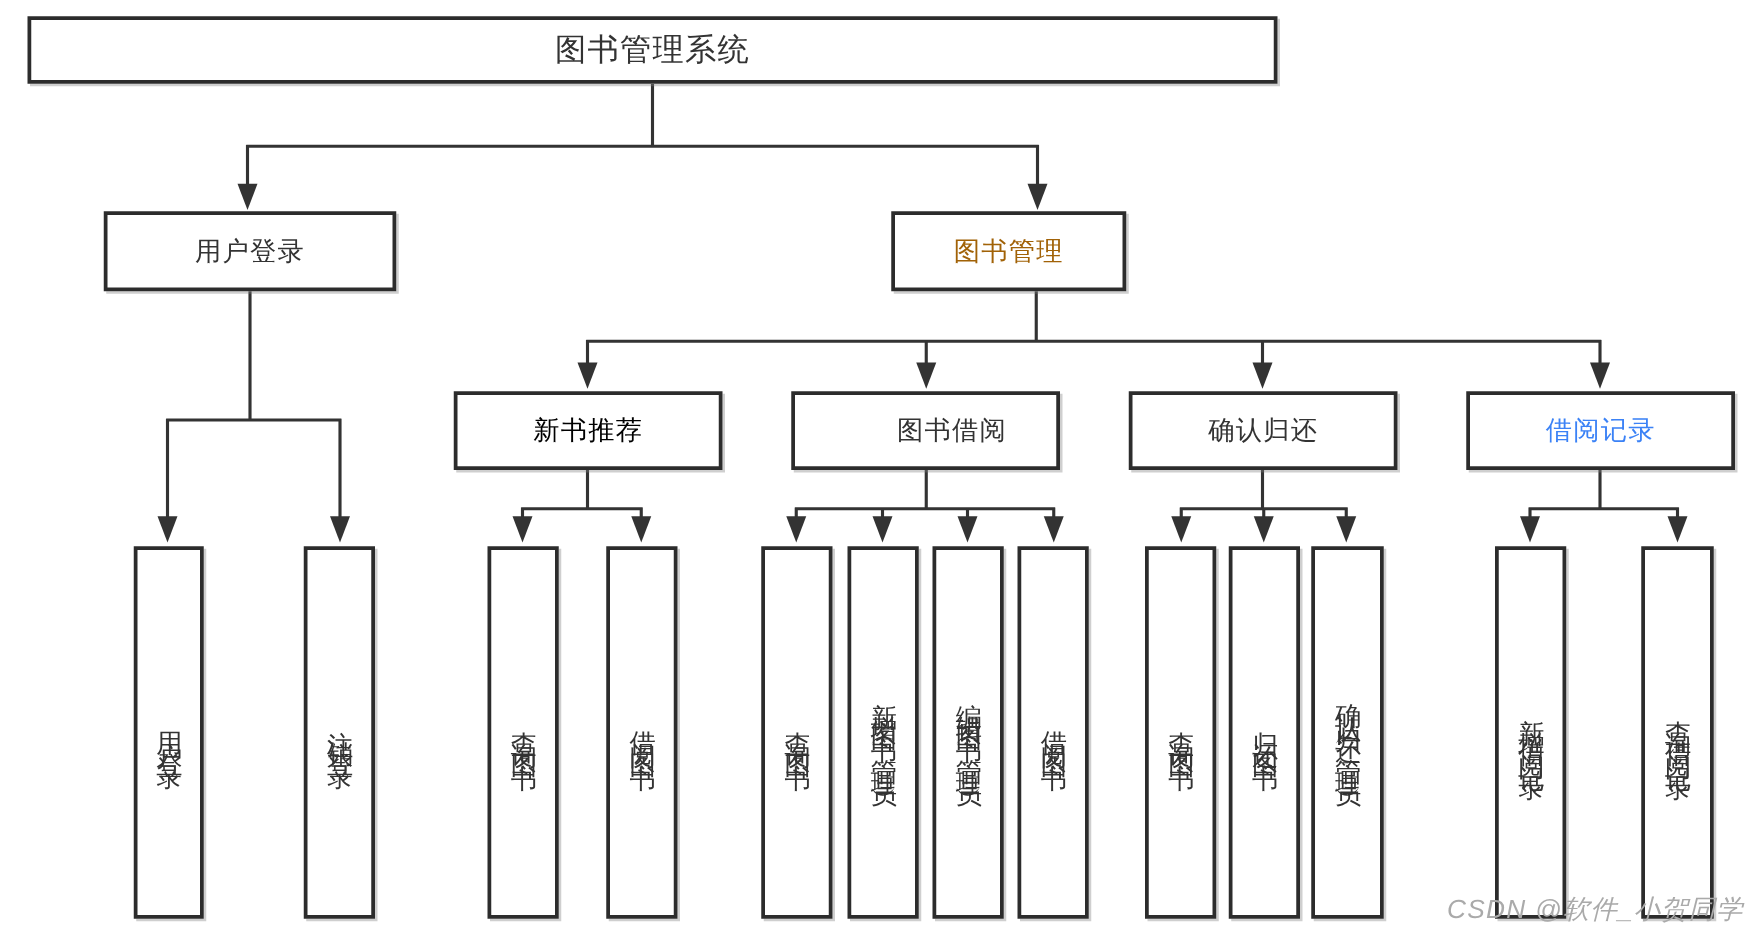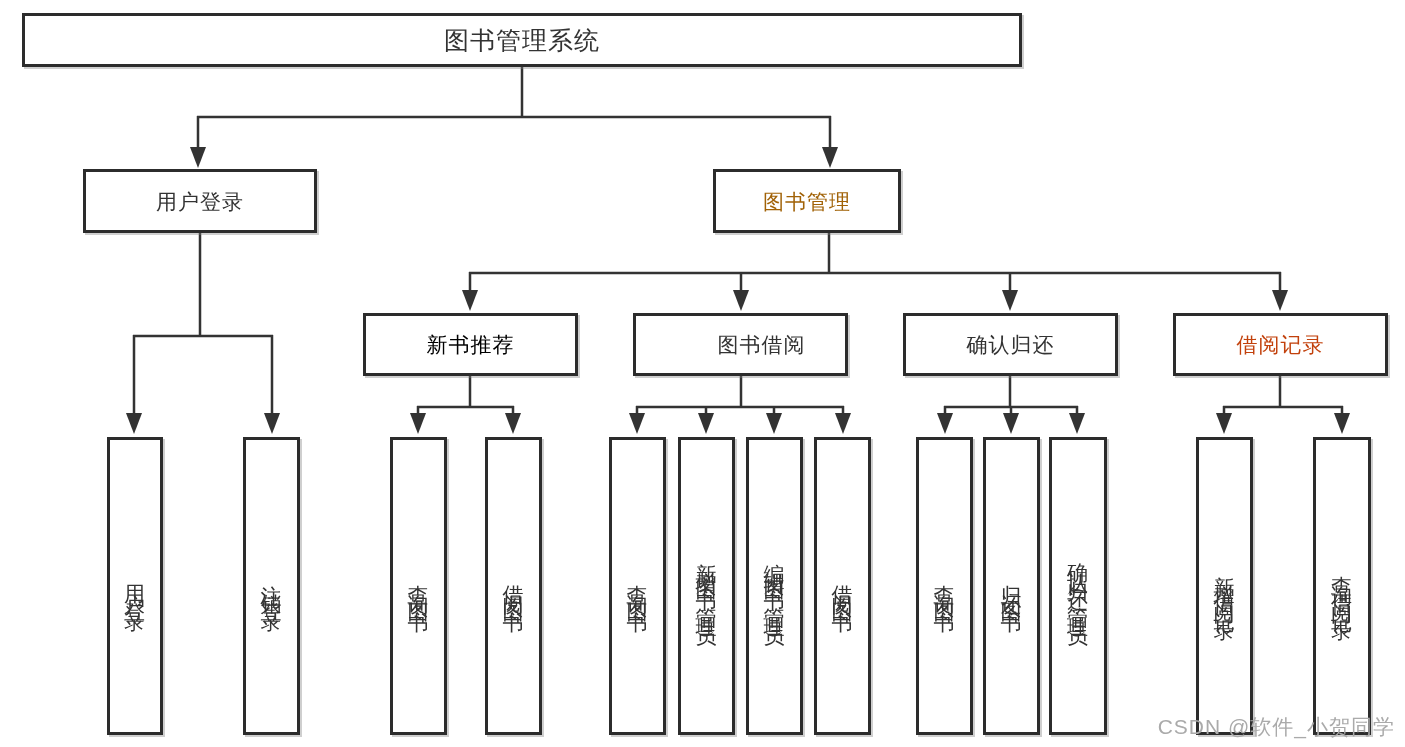--- a/index.html
+++ b/index.html
@@ -34,20 +34,21 @@
     line-height:1;
   }
   .title-label{font-size:25px;letter-spacing:1px;line-height:1;}
   #watermark{
     position:absolute;
     right:10px;bottom:6px;
     font-size:21px;
     letter-spacing:1px;
     z-index:5;
     pointer-events:none;
+    font-style:italic;
   }
 </style>
 </head>
 <body>
 
 <div id="canvas">
 
   <svg id="wires" width="1405" height="747" viewBox="0 0 1405 747" xmlns="http://www.w3.org/2000/svg">
     <g stroke="#333333" stroke-width="2.5" fill="none">
       <path d="M522 67 V117 M197 117 H831 M198 116 V150 M830 116 V150"></path>
@@ -94,21 +95,21 @@
 
   <div class="box" style="left: 363px; top: 313px; width: 215px; height: 63px; border-color: rgb(44, 44, 44); color: #000000;">
     <span class="h-label">新书推荐</span>
   </div>
   <div class="box" style="left: 633px; top: 313px; width: 215px; height: 63px; border-color: rgb(44, 44, 44); color: rgb(51, 51, 51); padding-left: 42px;">
     <span class="h-label">图书借阅</span>
   </div>
   <div class="box" style="left: 903px; top: 313px; width: 215px; height: 63px; border-color: rgb(44, 44, 44); color: rgb(51, 51, 51);">
     <span class="h-label">确认归还</span>
   </div>
-  <div class="box" style="left: 1173px; top: 313px; width: 215px; height: 63px; border-color: rgb(44, 44, 44); color: #c2410c;">
+  <div class="box" style="left: 1173px; top: 313px; width: 215px; height: 63px; border-color: rgb(44, 44, 44); color: #3b82f6;">
     <span class="h-label">借阅记录</span>
   </div>
 
   <div class="box" style="left: 107px; top: 437px; width: 56px; height: 298px; border-color: rgb(44, 44, 44); color: rgb(51, 51, 51);">
     <span class="v-label">用户登录</span>
   </div>
   <div class="box" style="left: 243px; top: 437px; width: 57px; height: 298px; border-color: rgb(44, 44, 44); color: rgb(51, 51, 51);">
     <span class="v-label">注销登录</span>
   </div>
 

